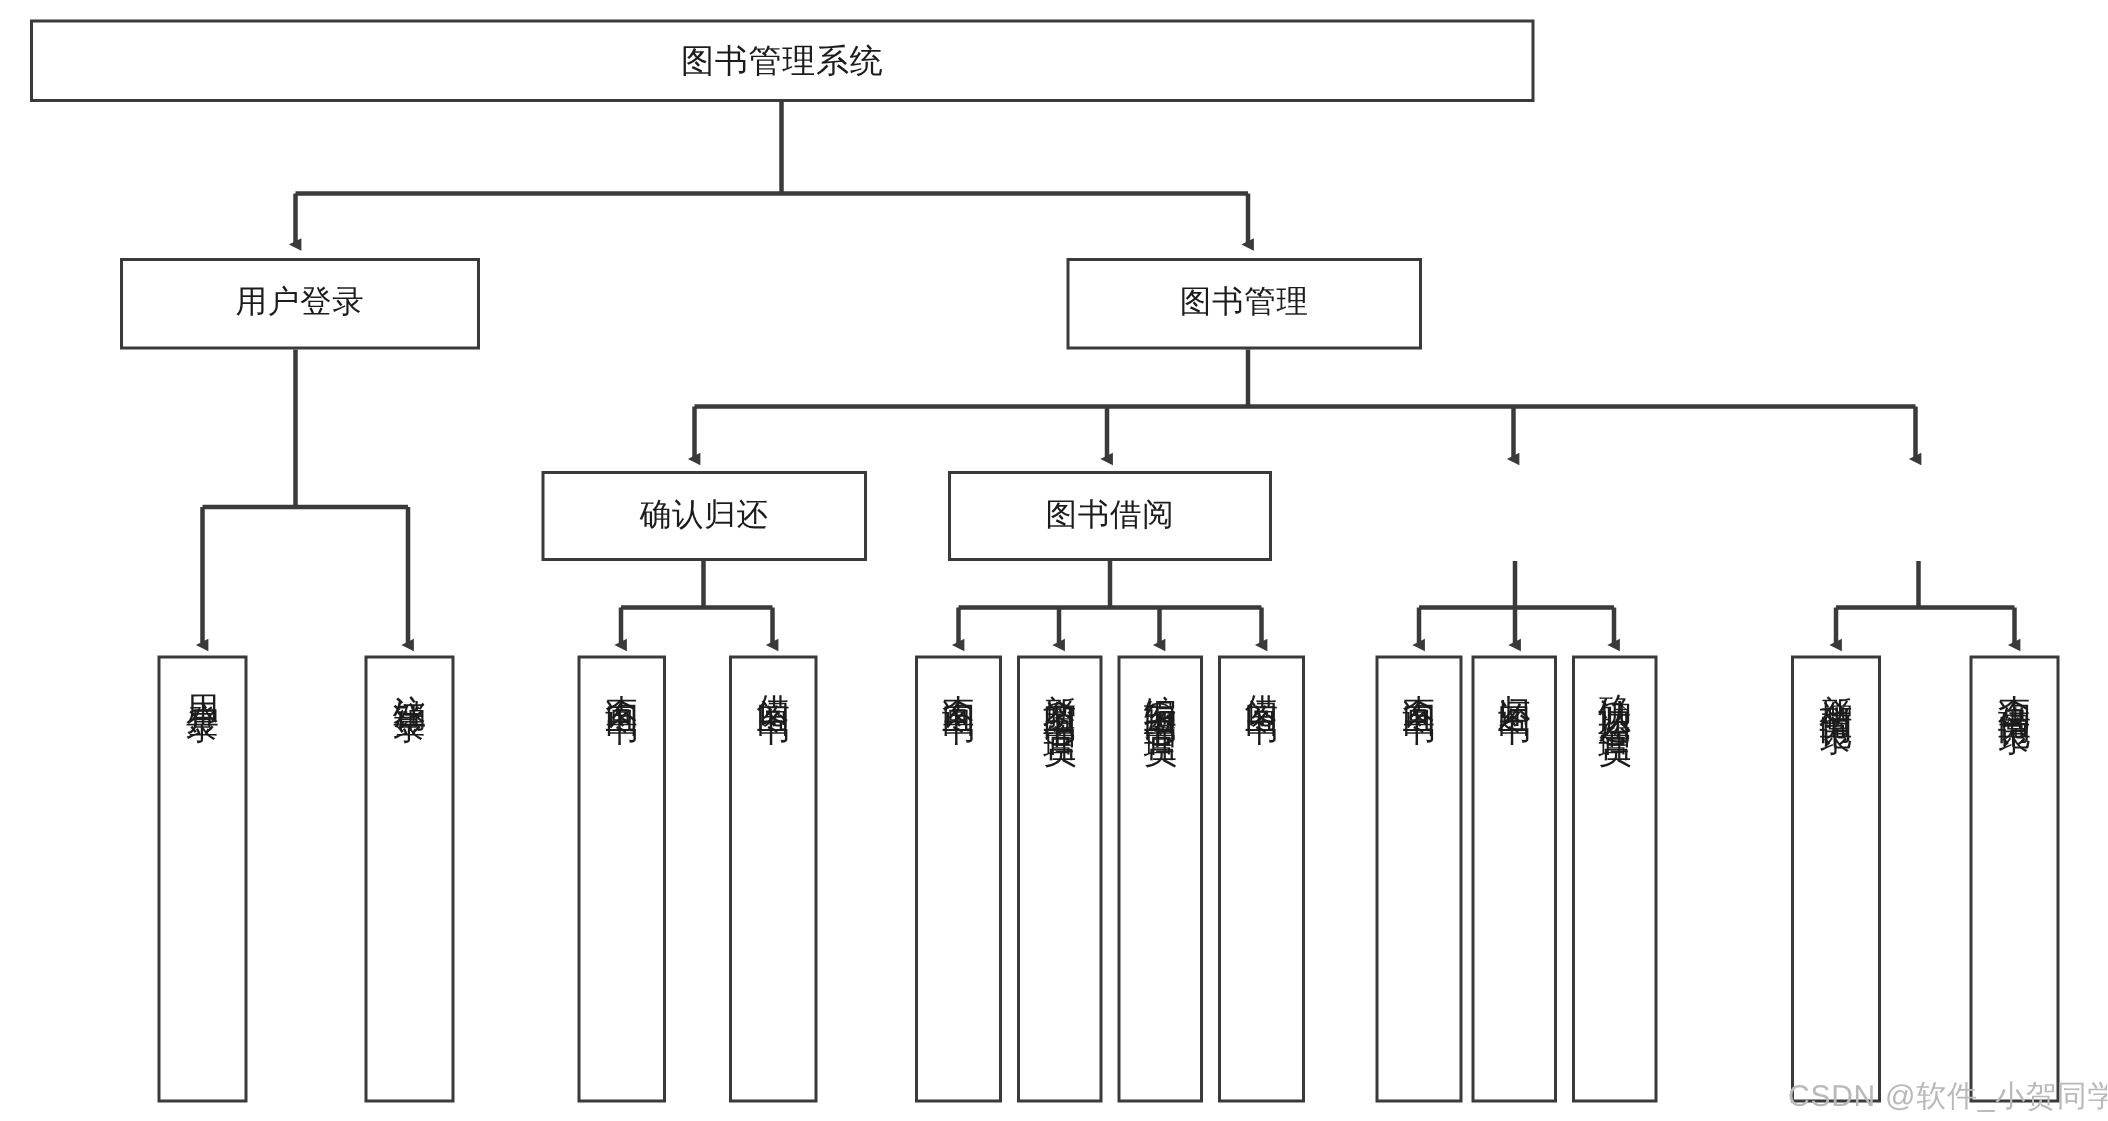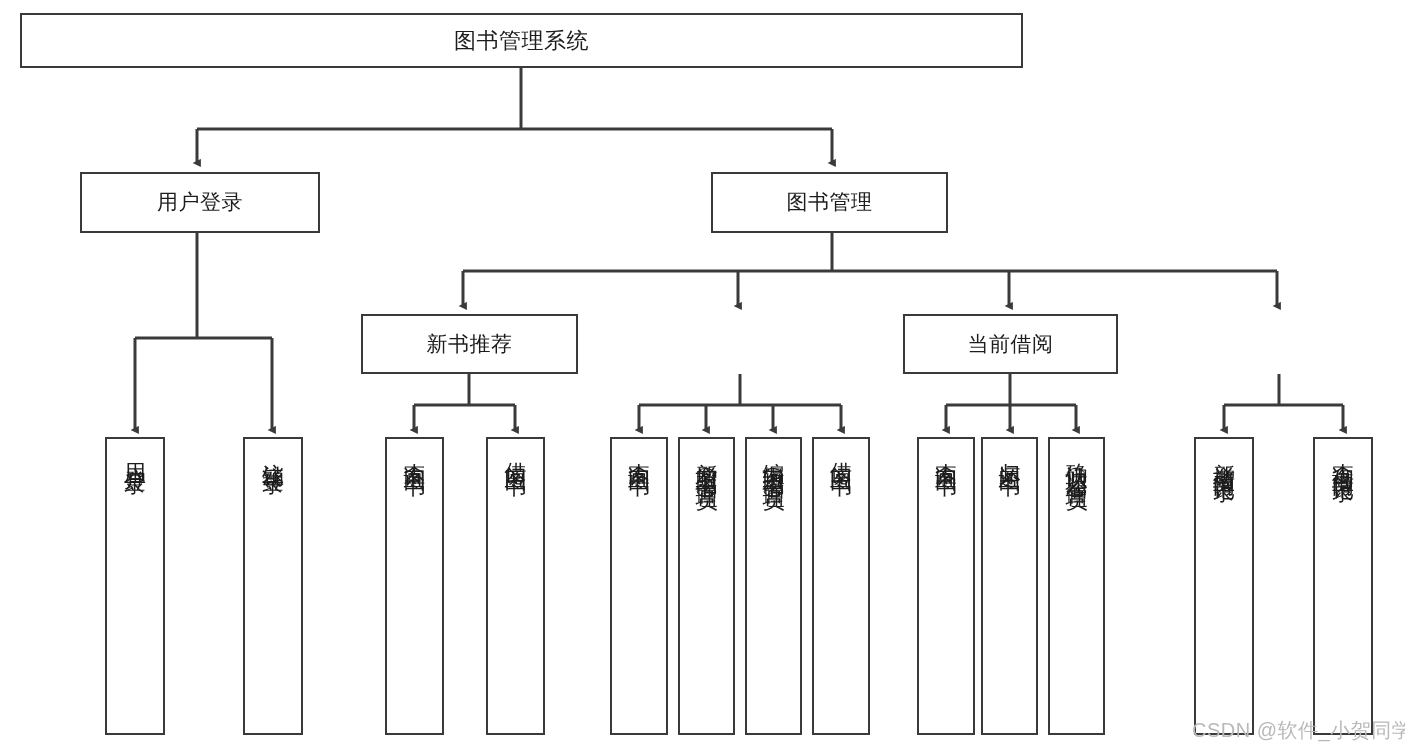--- a/index.html
+++ b/index.html
@@ -134,27 +134,27 @@
 
   <div class="node h" style="left:80px; top:172px; width:240px; height:61px;">
     <span class="lbl">用户登录</span>
   </div>
 
   <div class="node h" style="left:711px; top:172px; width:237px; height:61px;">
     <span class="lbl">图书管理</span>
   </div>
 
   <div class="node h" style="left:361px; top:314px; width:217px; height:60px;">
-    <span class="lbl">新书推荐</span>
-  </div>
-
-
-  <div class="node h" style="left:903px; top:314px; width:215px; height:60px;">
-    <span class="lbl">当前借阅</span>
-  </div>
+    <span class="lbl">确认归还</span>
+  </div>
+
+  <div class="node h" style="left:632px; top:314px; width:216px; height:60px;">
+    <span class="lbl">图书借阅</span>
+  </div>
+
 
 
   <div class="node v" style="left:105px; top:437px; width:60px; height:298px;">
     <span class="lbl">用户登录</span>
   </div>
 
   <div class="node v" style="left:243px; top:437px; width:60px; height:298px;">
     <span class="lbl">注销登录</span>
   </div>
 

